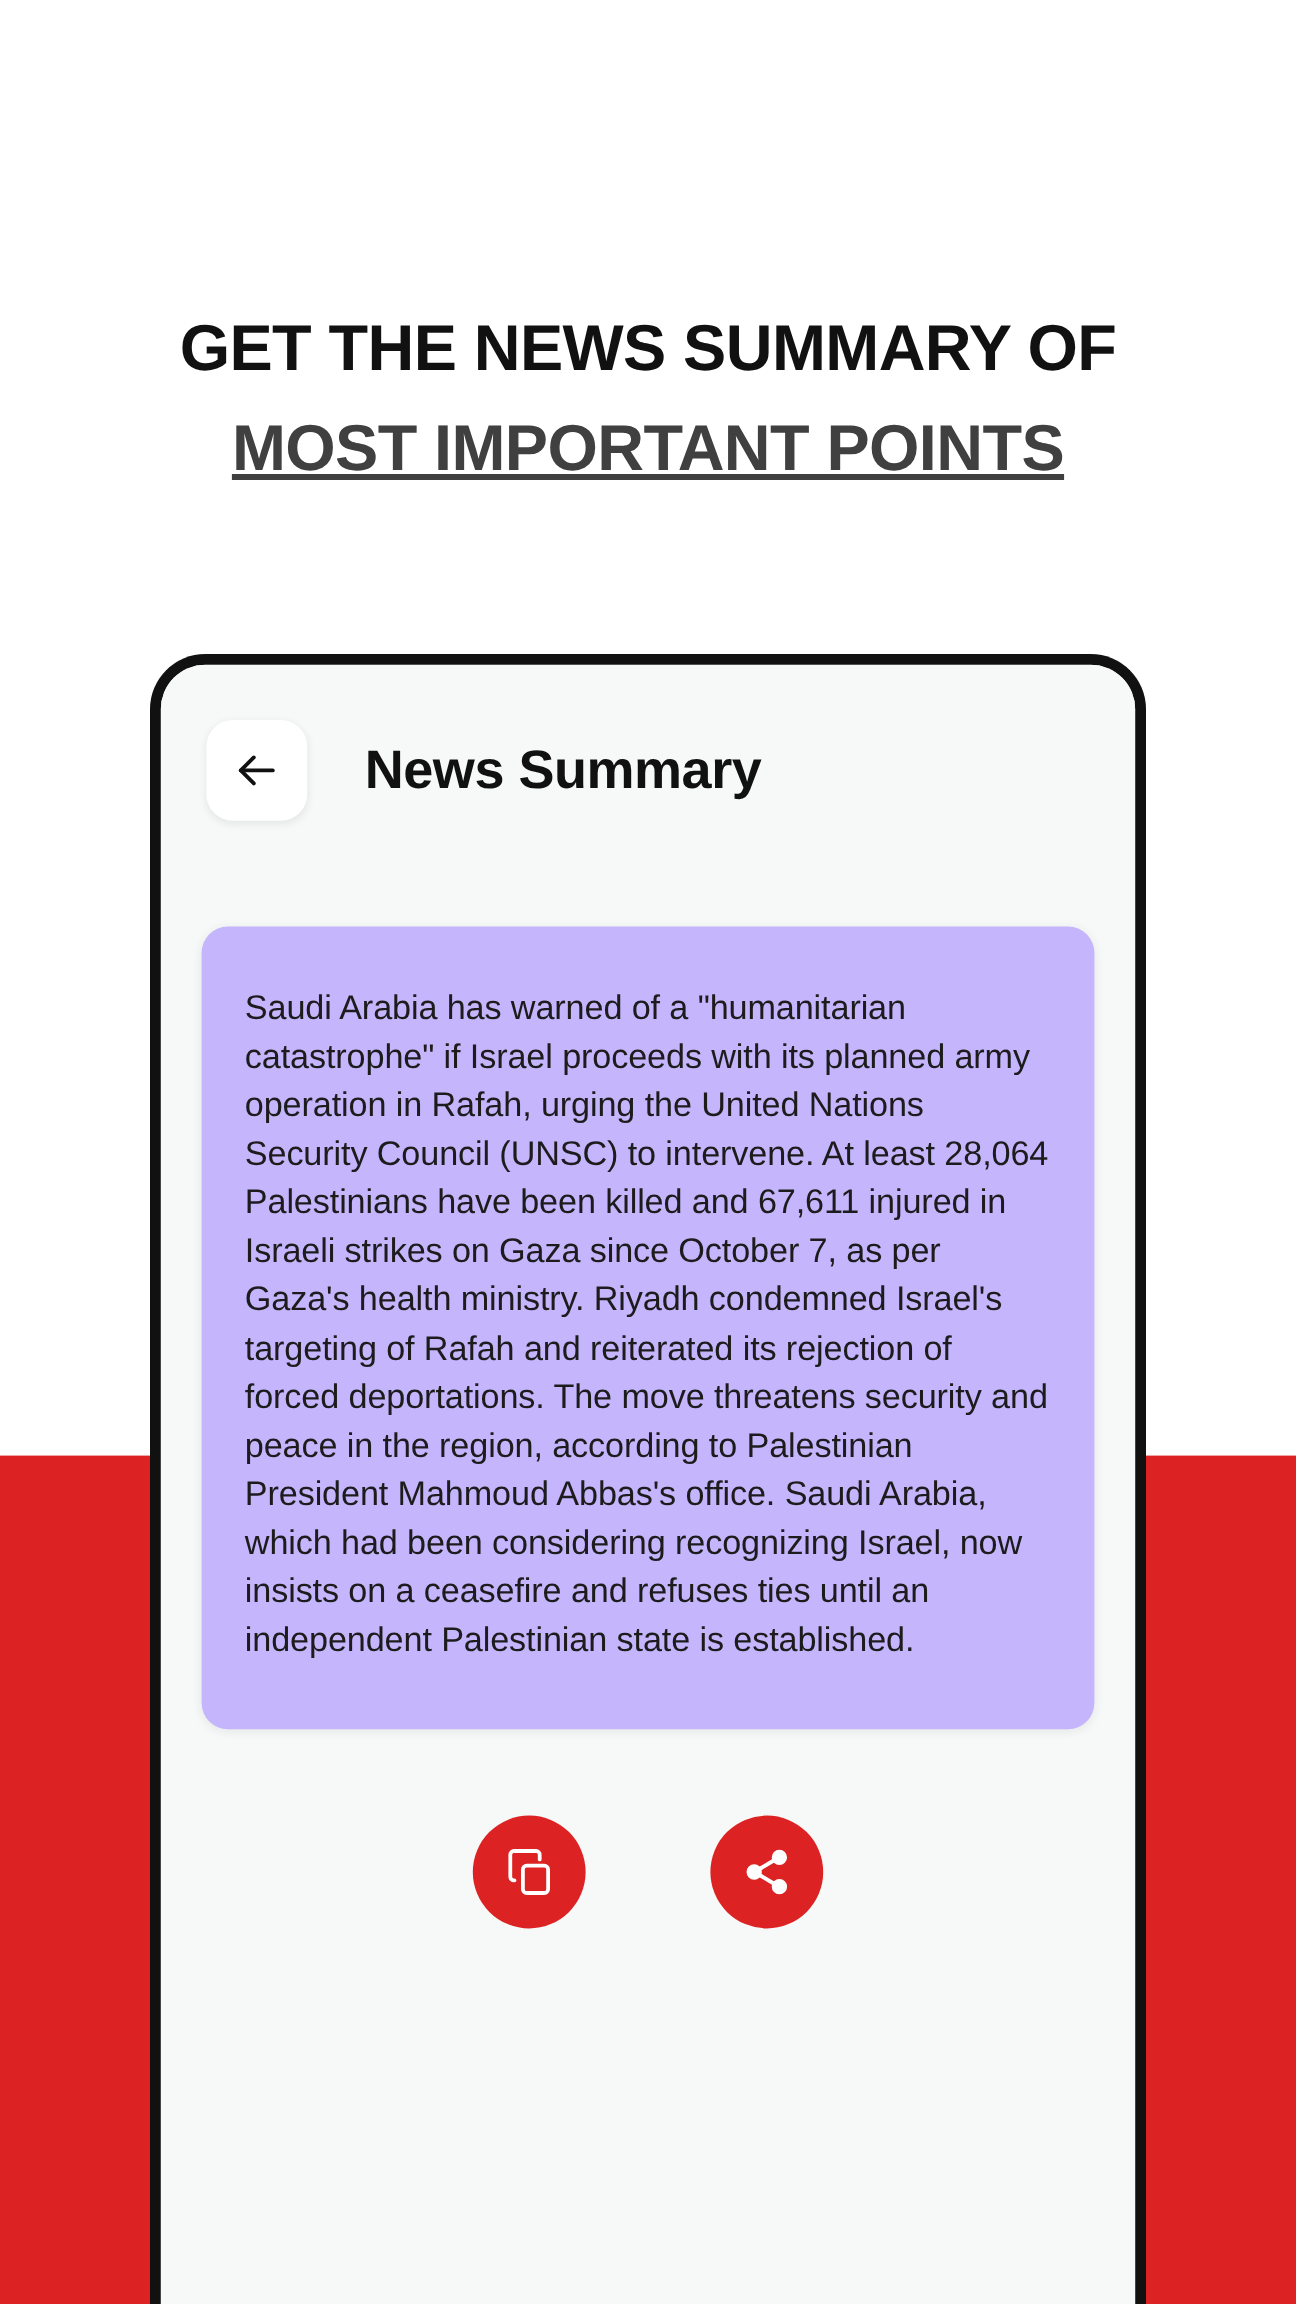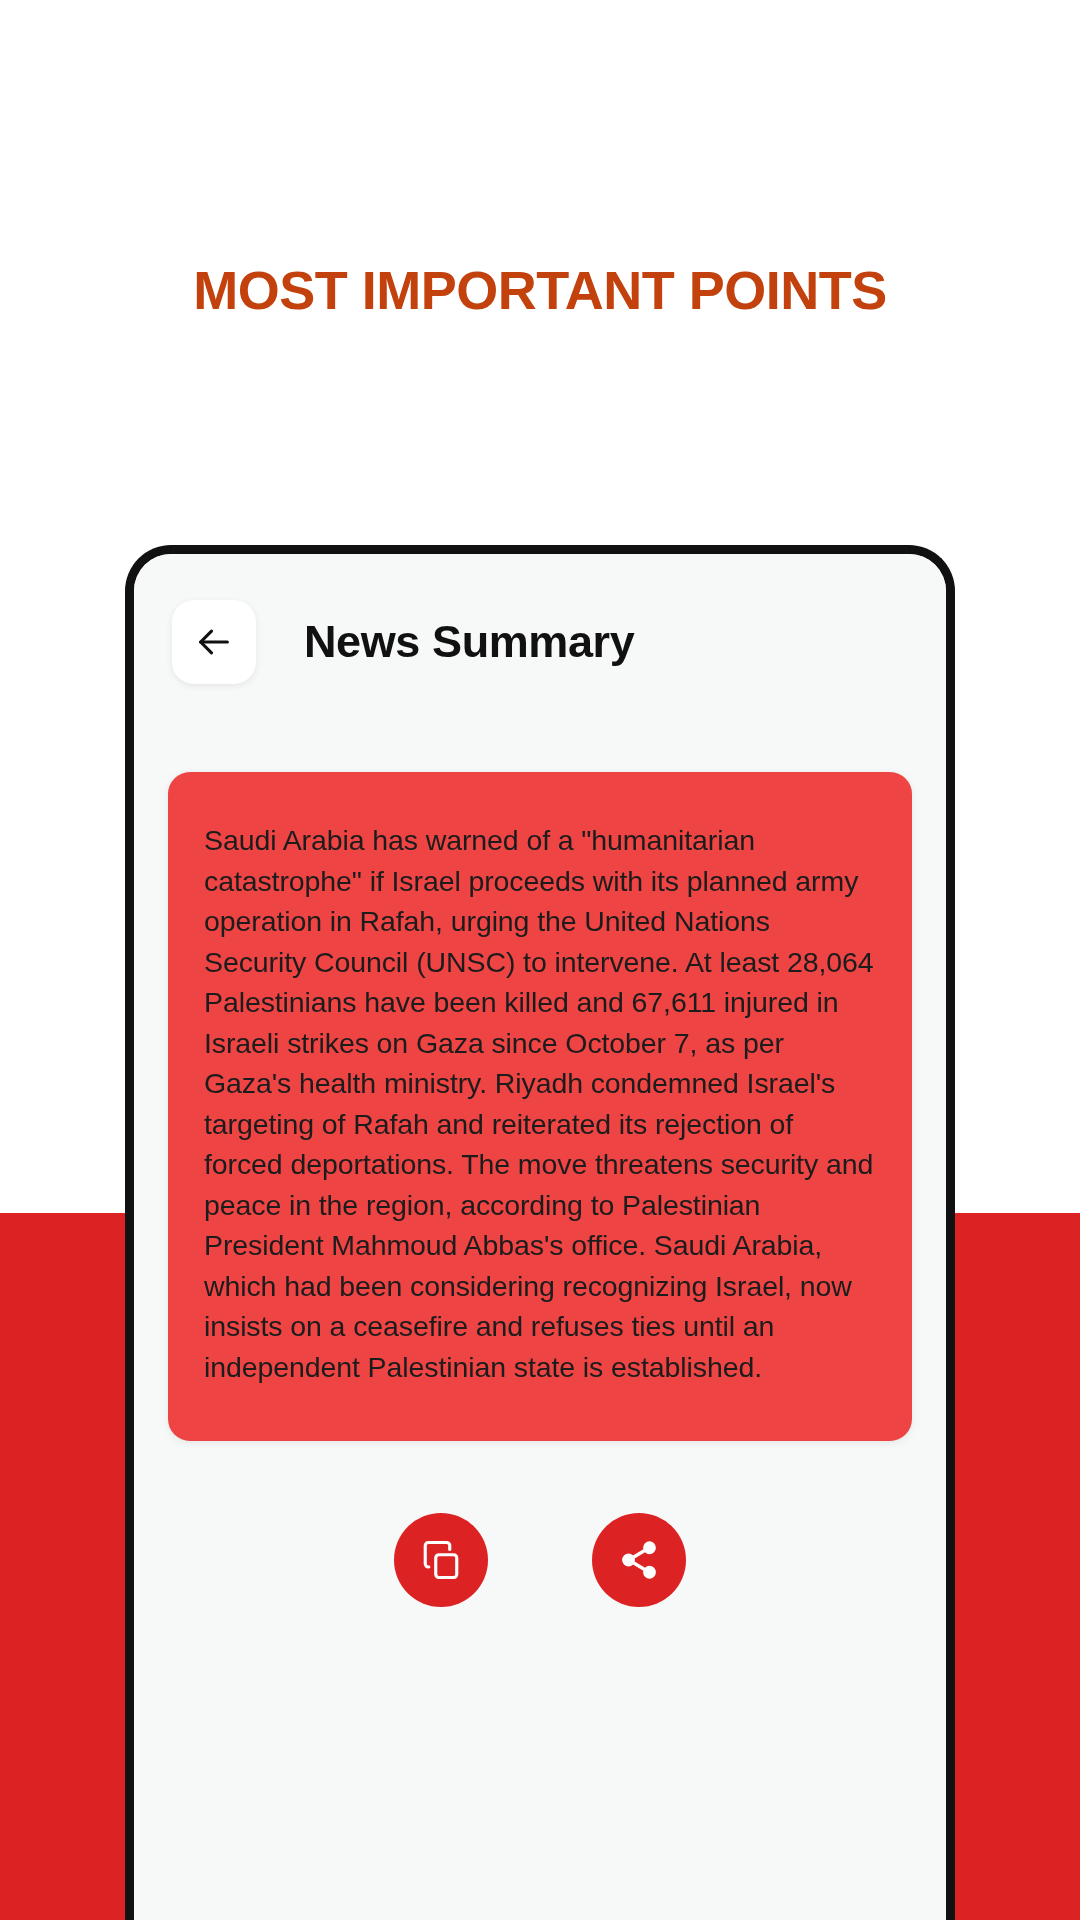--- a/index.html
+++ b/index.html
@@ -26,21 +26,21 @@
     z-index: 5;
   }
   .promo-line {
     font-size: 54px;
     font-weight: bold;
     letter-spacing: -0.5px;
     line-height: 84px;
     white-space: nowrap;
   }
   .promo-line-1 { color: #111111; }
-  .promo-line-2 { color: #c2410c; }
+  .promo-line-2 { color: #404040; text-decoration: underline; }
 
   
   .band {
     position: absolute;
     top: 1213px;
     height: 707px;
     background: #dc2222;
     z-index: 1;
   }
   .band-left  { left: 0;   width: 230px; }
@@ -91,21 +91,21 @@
     font-size: 45px;
     font-weight: bold;
     color: #111111;
     letter-spacing: -0.4px;
     white-space: nowrap;
   }
 
   
   .summary-card {
     margin: 88px 34px 0 34px;
-    background: #ef4444;
+    background: #c4b5fd;
     border-radius: 22px;
     box-shadow: 0 2px 9px rgba(0,0,0,0.07);
     padding: 48px 36px 54px 36px;
     box-sizing: border-box;
   }
   .summary-text {
     font-size: 28.5px;
     line-height: 40.5px;
     color: #1c1c1c;
     letter-spacing: -0.1px;
@@ -134,20 +134,21 @@
   }
   .action-btn svg { display: block; }
 </style>
 </head>
 <body>
 
 <div class="band band-left"></div>
 <div class="band band-right"></div>
 
 <div class="promo">
+  <div class="promo-line promo-line-1">GET THE NEWS SUMMARY OF</div>
   <div class="promo-line promo-line-2">MOST IMPORTANT POINTS</div>
 </div>
 
 <div class="phone">
   <div class="phone-screen">
 
     <div class="app-header">
       <div class="back-button">
         <span>
           <svg width="40" height="40" viewBox="0 0 24 24" fill="none" stroke="#111111" stroke-width="1.9" stroke-linecap="round" stroke-linejoin="round">

